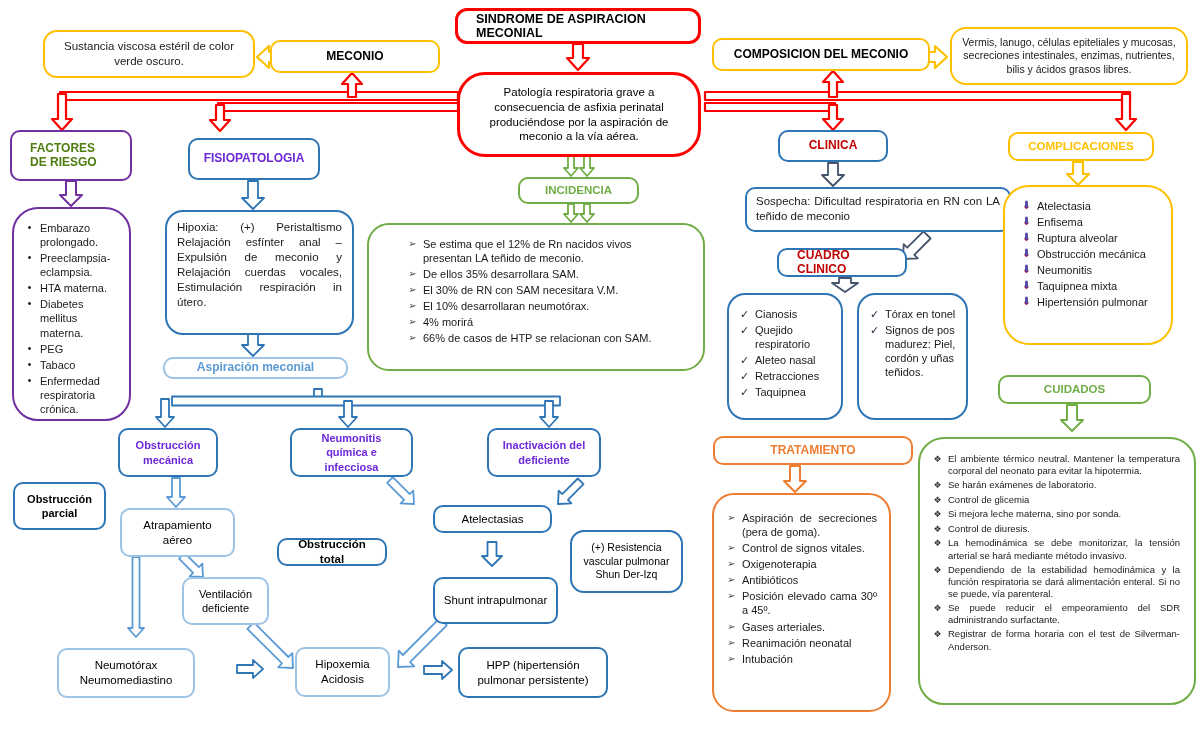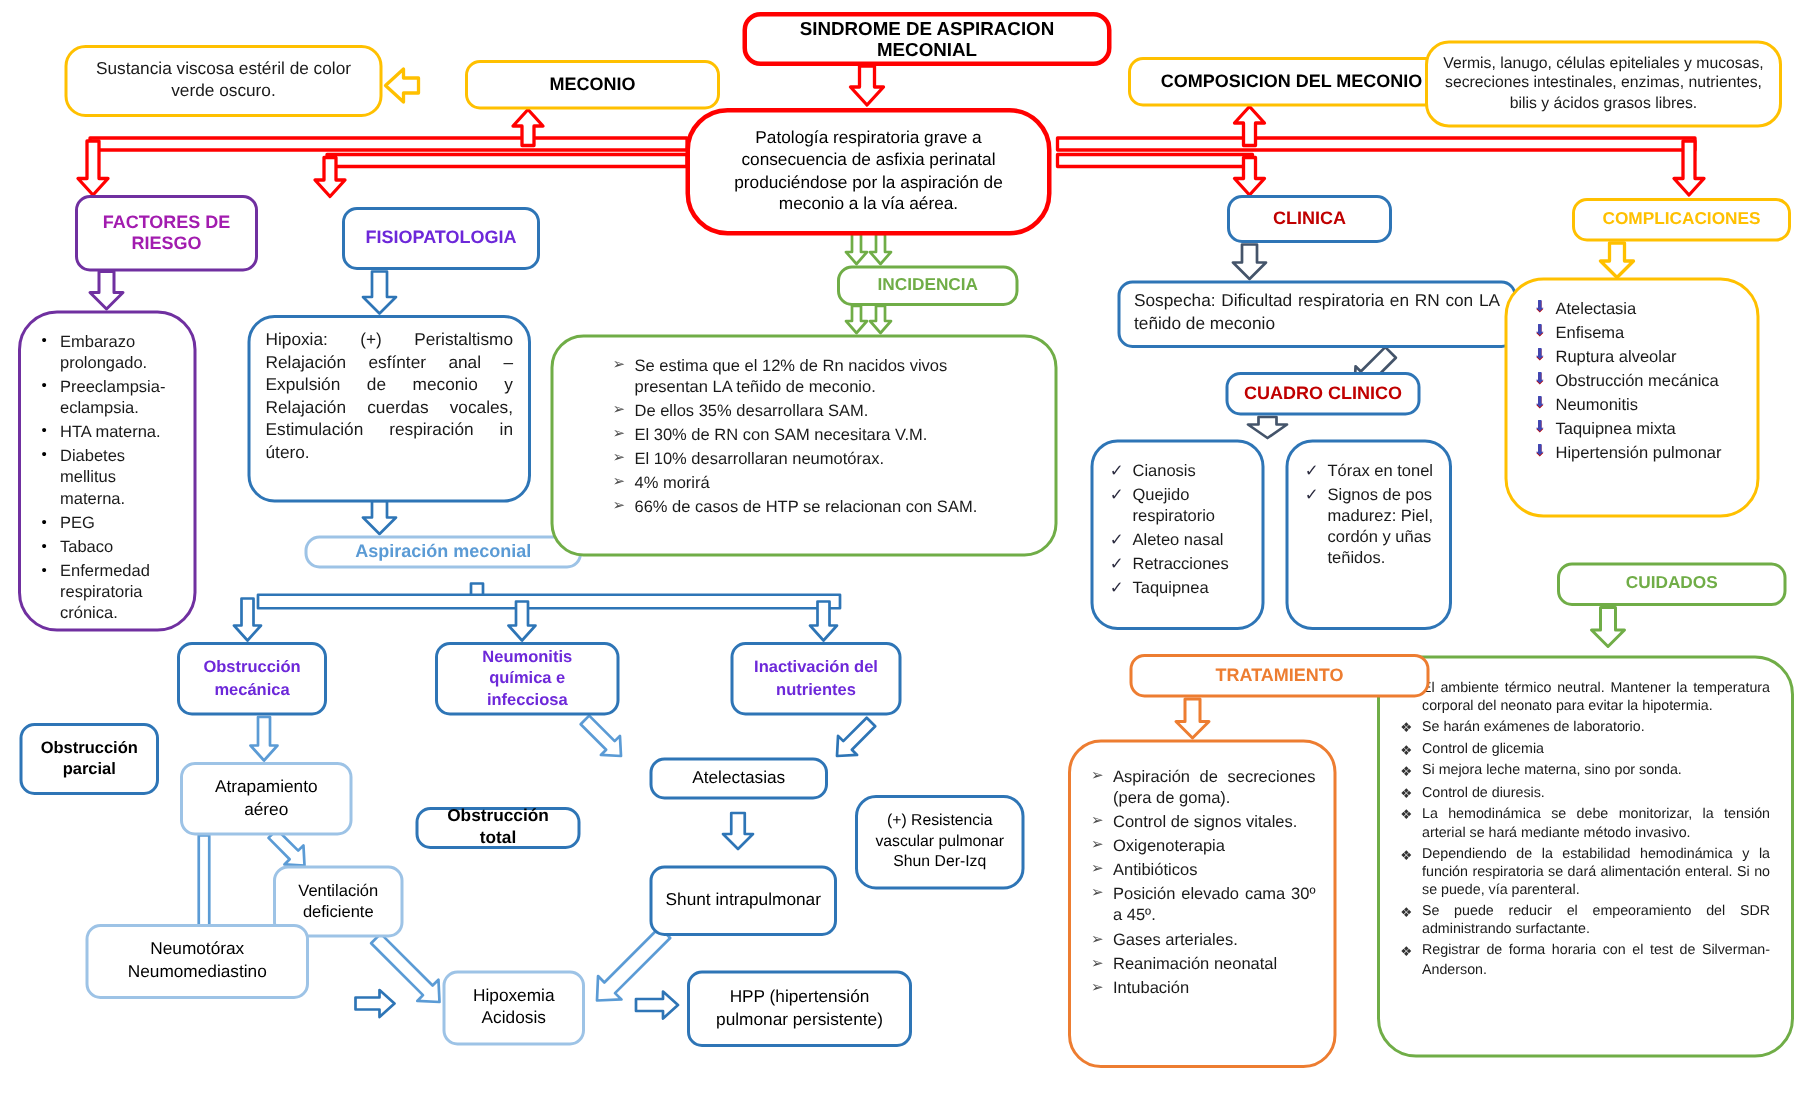--- a/index.html
+++ b/index.html
@@ -1,30 +1,30 @@
 <!DOCTYPE html>
 <html><head>
 <meta charset="utf-8">
 <style>
   html,body{margin:0;padding:0;background:#fff;}
   .canvas{position:relative;width:1200px;height:729px;background:#fff;overflow:hidden;
           font-family:"Liberation Sans",sans-serif;color:#1a1a1a;}
   #arrowsvg{position:absolute;left:0;top:0;pointer-events:none;}
   .box{position:absolute;background:#fff;border-radius:10px;box-sizing:border-box;}
-  .hdr{display:flex;align-items:center;justify-content:center;text-align:center;
-       font-weight:bold;line-height:1.15;padding:2px 6px;margin-left:40px;}
+  .hdr{display:flex;align-items:center;justify-content:center;text-align:left;
+       font-weight:bold;line-height:1.15;padding:2px 18px;}
   .r18{border-radius:18px;} .r22{border-radius:22px;} .r25{border-radius:26px;}
   .red{border:3px solid #FF0000;}
   .yellow{border:2px solid #FFC000;}
   .purple{border:2px solid #7030A0;}
   .blue{border:2px solid #2E75B6;}
   .lblue{border:2px solid #9DC3E6;}
   .green{border:2px solid #70AD47;}
   .orange{border:2px solid #ED7D31;}
-  .t-purple{color:#a21caf;} .t-blue{color:#6d28d9;} .t-lblue{color:#5B9BD5;}
+  .t-purple{color:#4d7c0f;} .t-blue{color:#6d28d9;} .t-lblue{color:#5B9BD5;}
   .t-green{color:#70AD47;} .t-yellow{color:#FFC000;} .t-orange{color:#ED7D31;}
   .t-dred{color:#C00000;} .t-black{color:#000;}
   .ctr{display:flex;align-items:center;justify-content:center;text-align:center;line-height:1.3;padding:3px 8px;}
   .just{padding:8px 10px;text-align:justify;line-height:1.3;}
   .lst{margin:0;padding:0;list-style:none;}
   .lst li{display:flex;gap:5px;line-height:1.28;margin-bottom:2px;}
   .lst .blt{flex:0 0 auto;width:11px;text-align:center;}
   .lst .txt{flex:1;}
   .pbox{padding:12px 8px 8px 10px;font-size:11px;}
   .c-fact .blt{color:#000;font-size:10px;padding-top:1px;}
@@ -308,25 +308,25 @@
         </li>
         <li>
           <span class="blt">➢</span>
           <span class="txt">Intubación</span>
         </li>
       </ul>
   </div>
 
   <div class="box ctr blue t-blue bold" style="left:118px;top:428px;width:100px;height:49px;font-size:11px;">Obstrucción mecánica</div>
   <div class="box ctr blue t-blue bold" style="left:290px;top:428px;width:123px;height:49px;font-size:11px;">Neumonitis química e infecciosa</div>
-  <div class="box ctr blue t-blue bold" style="left:487px;top:428px;width:114px;height:49px;font-size:11px;">Inactivación del nutrientes</div>
+  <div class="box ctr blue t-blue bold" style="left:487px;top:428px;width:114px;height:49px;font-size:11px;">Inactivación del deficiente</div>
   <div class="box ctr blue t-black bold" style="left:13px;top:482px;width:93px;height:48px;font-size:11px;">Obstrucción parcial</div>
   <div class="box ctr lblue t-black" style="left:120px;top:508px;width:115px;height:49px;font-size:11.5px;">Atrapamiento aéreo</div>
   <div class="box ctr blue t-black bold" style="left:277px;top:538px;width:110px;height:28px;font-size:11.5px;">Obstrucción total</div>
   <div class="box ctr lblue t-black" style="left:182px;top:577px;width:87px;height:48px;font-size:11px;">Ventilación deficiente</div>
-  <div class="box ctr lblue t-black" style="left:57px;top:616px;width:149px;height:50px;font-size:11.5px;">Neumotórax Neumomediastino</div>
+  <div class="box ctr lblue t-black" style="left:57px;top:648px;width:138px;height:50px;font-size:11.5px;">Neumotórax Neumomediastino</div>
   <div class="box ctr blue t-black" style="left:433px;top:505px;width:119px;height:28px;font-size:11.5px;">Atelectasias</div>
   <div class="box ctr blue t-black" style="left:433px;top:577px;width:125px;height:47px;font-size:11.5px;">Shunt intrapulmonar</div>
   <div class="box ctr lblue t-black" style="left:295px;top:647px;width:95px;height:50px;font-size:11.5px;">Hipoxemia Acidosis</div>
   <div class="box ctr blue t-black" style="left:458px;top:647px;width:150px;height:51px;font-size:11.5px;">HPP (hipertensión pulmonar persistente)</div>
   <div class="box ctr blue t-black" style="left:570px;top:530px;width:113px;height:63px;font-size:10.5px;border-radius:14px;">(+) Resistencia vascular pulmonar Shun Der-Izq</div>
 
 </div>
 
 </body></html>

